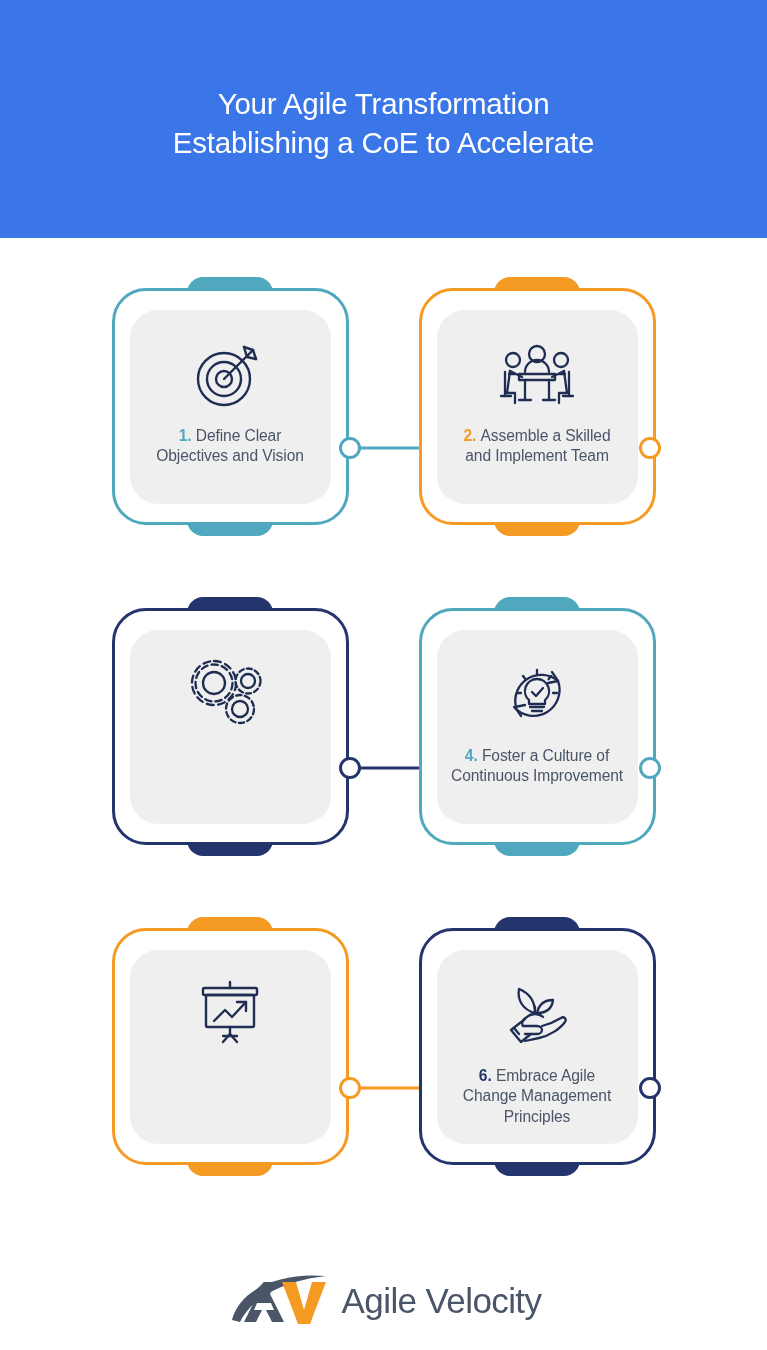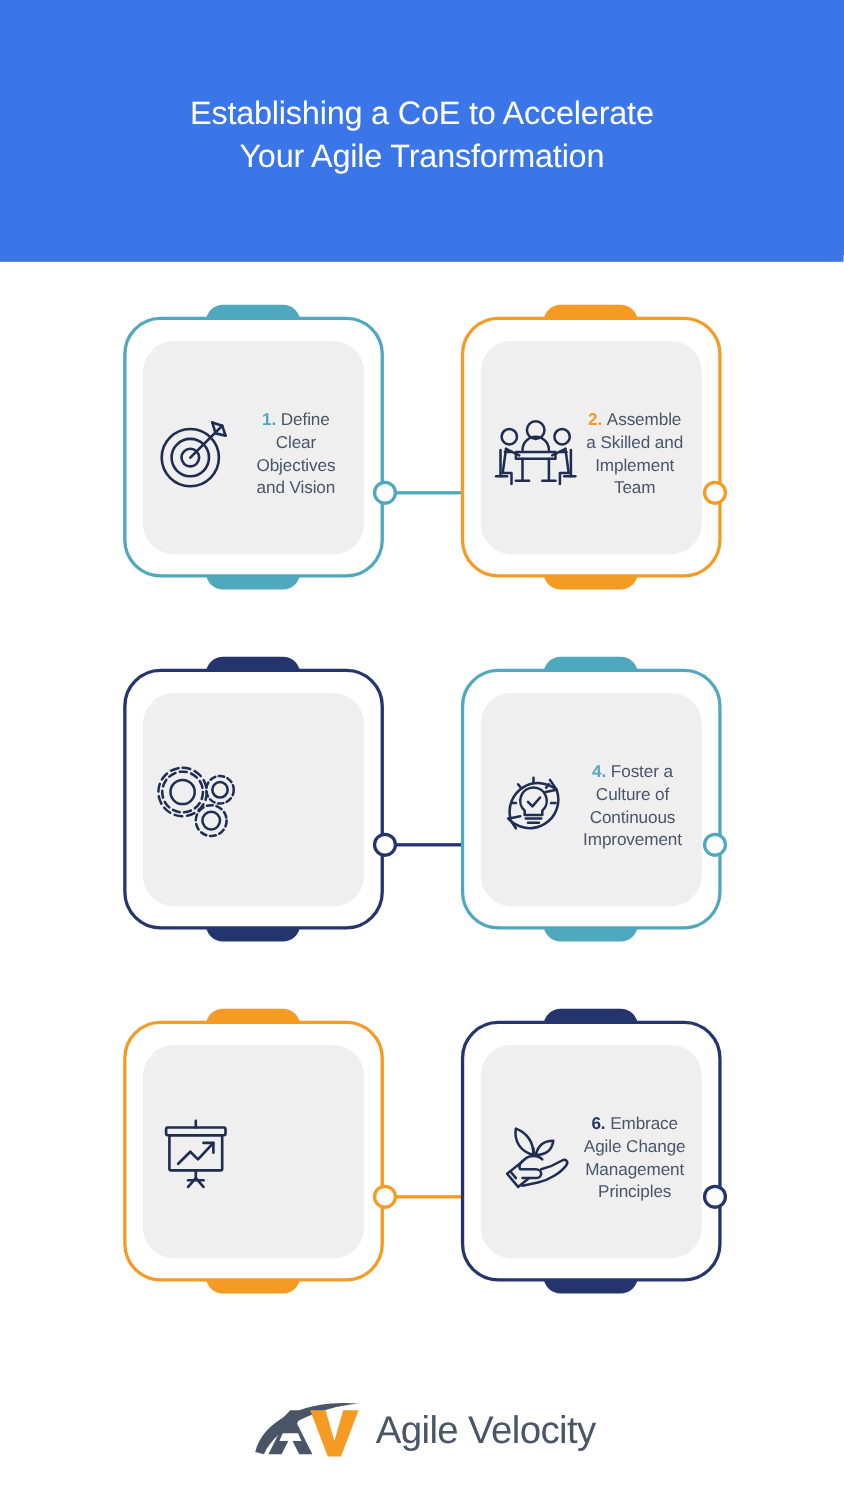--- a/index.html
+++ b/index.html
@@ -92,21 +92,21 @@
   .tab-top    { top: -11px;    border-radius: 16px 16px 0 0; }
   .tab-bottom { bottom: -11px; border-radius: 0 0 16px 16px; }
 
   
   .panel {
     width: 201px;
     height: 194px;
     background: #efefef;
     border-radius: 28px;
     display: flex;
-    flex-direction: row;
+    flex-direction: column;
     align-items: center;
     justify-content: flex-start;
     padding: 18px 10px 10px;
   }
 
   .icon-box {
     height: 92px;
     display: flex;
     align-items: center;
     justify-content: center;
@@ -164,22 +164,22 @@
     font-weight: 400;
     letter-spacing: -0.6px;
     margin-left: 4px;
   }
 </style>
 </head>
 <body>
 
 <div class="header">
   <div>
+    <div class="header-sub">Your Agile Transformation</div>
     <div class="header-sub">Establishing a CoE to Accelerate</div>
-    <div class="header-sub">Your Agile Transformation</div>
   </div>
 </div>
 
 <div class="grid">
 
   <div class="row">
     <div class="conn-line" style="--cc:#4fa8bd; left:335px; width:88px;"></div>
     <div class="conn-circle" style="--cc:#4fa8bd; left:350px;"></div>
     <div class="conn-circle" style="--cc:#f59a23; left:650px;"></div>
 

